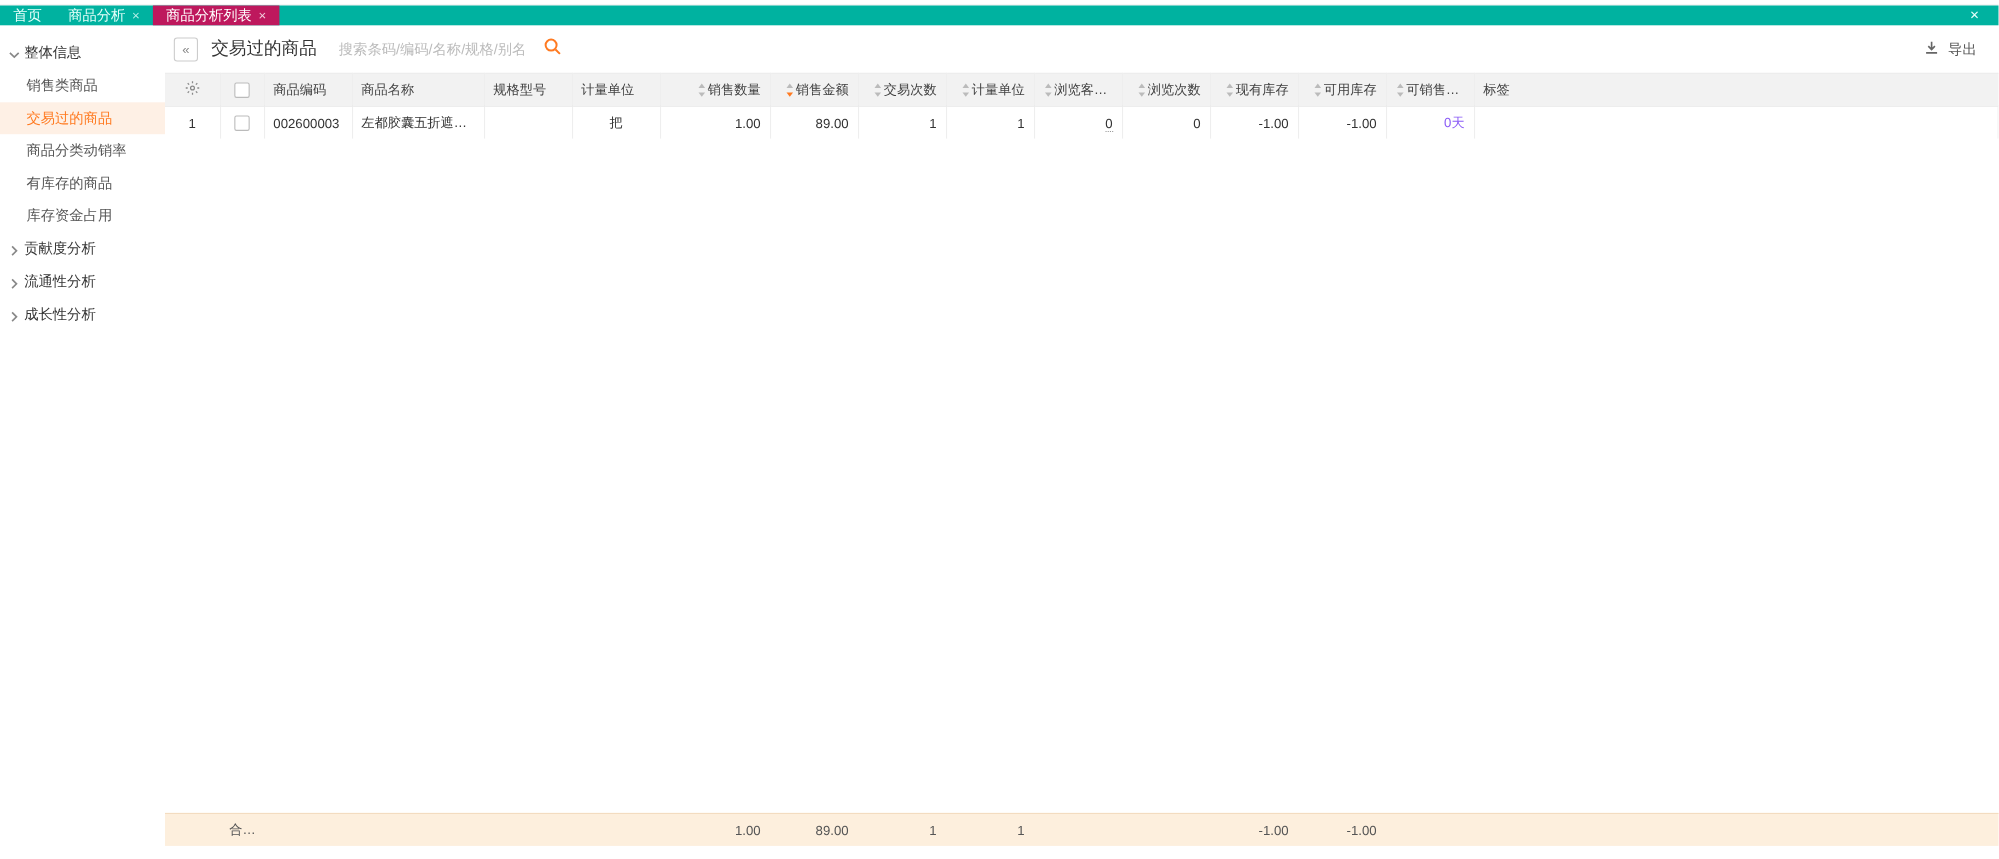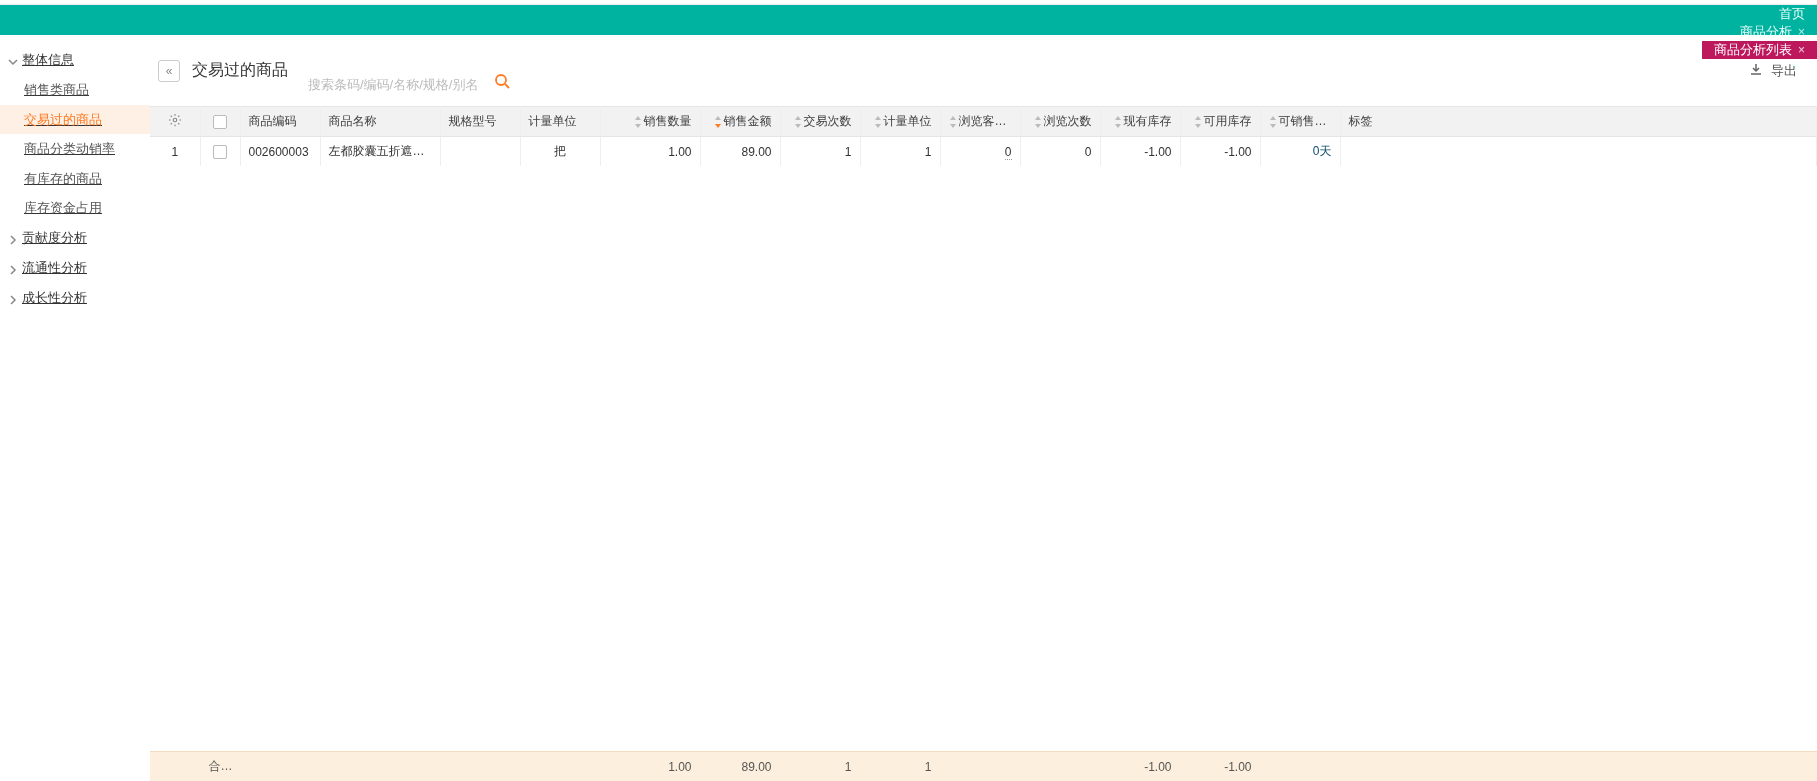--- a/index.html
+++ b/index.html
@@ -8,27 +8,26 @@
 
   
   .topbar-white {
     height: 5px;
     background: #fff;
     border-bottom: 1px solid #eee;
   }
 
   
   .tabbar {
-    height: 30px;
+    height: 18px;
     background: #00b2a0;
     display: flex;
-    align-items: flex-end;
+    align-items: flex-start;
     color: #fff;
     position: relative;
-    flex-direction: column;
   }
   .tabbar .tab {
     display: flex;
     align-items: center;
     padding: 0 12px;
     font-size: 13px;
     color: #e6fffa;
     cursor: pointer;
     position: relative;
   }
@@ -54,21 +53,20 @@
   .layout {
     display: flex;
     height: calc(100% - 35px);
   }
   .sidebar {
     width: 150px;
     min-width: 150px;
     padding: 10px 0 0 0;
     background: #fff;
     font-size: 13px;
-    text-decoration: underline;
   }
   .sidebar .group {
     padding: 0;
   }
   .sidebar .group-title {
     display: flex;
     align-items: center;
     padding: 6px 10px 6px 22px;
     cursor: pointer;
     color: #333;
@@ -121,23 +119,22 @@
     font-size: 12px;
   }
   .page-title {
     font-size: 16px;
     font-weight: 400;
     color: #333;
     margin-right: 8px;
   }
   .searchbox {
     display: flex;
-    align-items: flex-start;
-    position: relative;
-    margin-top: 28px;
+    align-items: center;
+    position: relative;
   }
   .searchbox input {
     border: none;
     outline: none;
     font-size: 13px;
     width: 180px;
     color: #333;
     padding: 4px 0;
   }
   .searchbox input::placeholder { color: #bbb; }
@@ -214,21 +211,21 @@
     border: 1px solid #bbb;
     border-radius: 2px;
     display: inline-block;
     vertical-align: middle;
     background: #fff;
     cursor: pointer;
   }
   .gear-icon svg { width: 14px; height: 14px; color: #888; }
 
   .uline-dotted { border-bottom: 1px dotted #999; cursor: pointer; }
-  .red { color: #0c4a6e; }
+  .red { color: #8b5cf6; }
 
   
   .footer {
     background: #fdefdd;
     border-top: 1px solid #f3dcc0;
   }
   .footer table.data td {
     border-right: 1px solid transparent;
     background: transparent;
     color: #555;

